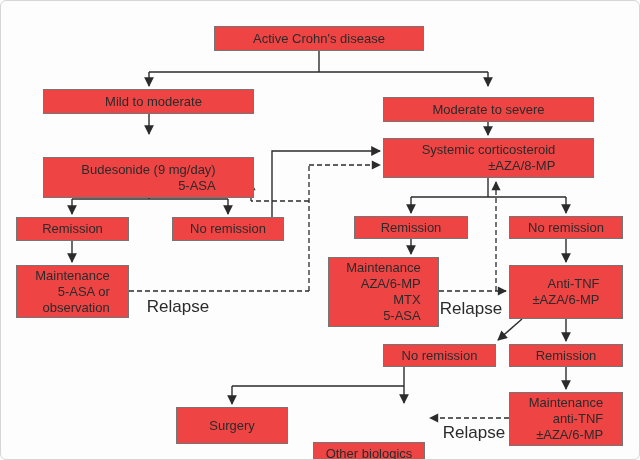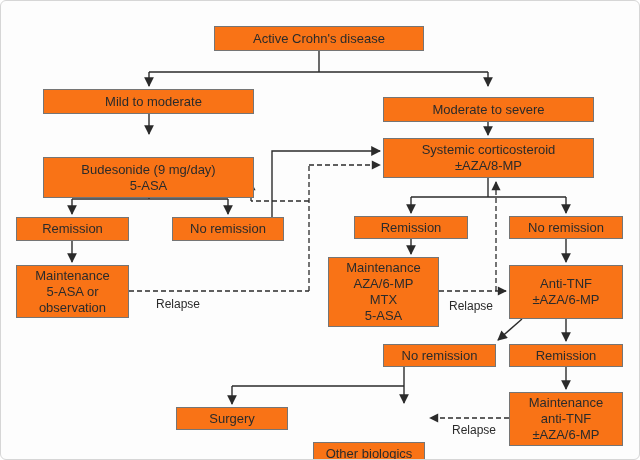--- a/index.html
+++ b/index.html
@@ -11,55 +11,55 @@
     border:1px solid #d6d6d6;
     border-radius:6px;
     overflow:hidden;
     font-family:"Liberation Sans", sans-serif;
     color:#2b2b2b;
   }
   .edges{position:absolute;left:0;top:0;width:640px;height:460px;}
   .node{
     position:absolute;
     box-sizing:border-box;
-    background:#f97316;
+    background:#ef4444;
     border:1px solid #757575;
     display:flex;
     align-items:center;
     justify-content:center;
-    text-align:center;
+    text-align:right;
     font-size:13px;
     line-height:16px;
     white-space:pre-line;
     color:#2b2b2b;
   }
   .edge-label{
     position:absolute;
-    font-size:12px;
+    font-size:17px;
     color:#2b2b2b;
     text-align:center;
     width:64px;
   }
   
   #n-active      {left:213px;top:25px; width:210px;height:25px;}
   #n-mild        {left:42px; top:88px; width:211px;height:25px;padding-left:10px;}
   #n-modsev      {left:382px;top:96px; width:211px;height:25px;}
   #n-budesonide  {left:42px; top:136px;width:211px;height:41px;margin-top:20px;}
   #n-systemic    {left:382px;top:137px;width:211px;height:40px;}
   #n-rem-left    {left:15px; top:216px;width:113px;height:24px;}
   #n-norem-left  {left:171px;top:216px;width:112px;height:24px;}
   #n-maint-5asa  {left:15px; top:264px;width:113px;height:53px;}
   #n-rem-right   {left:353px;top:215px;width:114px;height:23px;}
   #n-norem-right {left:508px;top:215px;width:114px;height:23px;}
   #n-maint-aza   {left:327px;top:256px;width:111px;height:70px;}
   #n-anti-tnf    {left:508px;top:264px;width:114px;height:54px;}
   #n-norem-bot   {left:382px;top:343px;width:113px;height:23px;}
   #n-rem-bot     {left:508px;top:343px;width:114px;height:23px;}
   #n-maint-tnf   {left:508px;top:391px;width:114px;height:54px;}
-  #n-surgery     {left:175px;top:406px;width:112px;height:23px;}
+  #n-surgery     {left:175px;top:406px;width:112px;height:37px;}
   #n-otherbio    {left:312px;top:405px;width:112px;height:24px;margin-top:36px;}
   
   #l-relapse-left  {left:145px;top:296px;}
   #l-relapse-mid   {left:438px;top:298px;}
   #l-relapse-bot   {left:441px;top:422px;}
 </style>
 </head>
 <body>
 
 <div class="frame">

